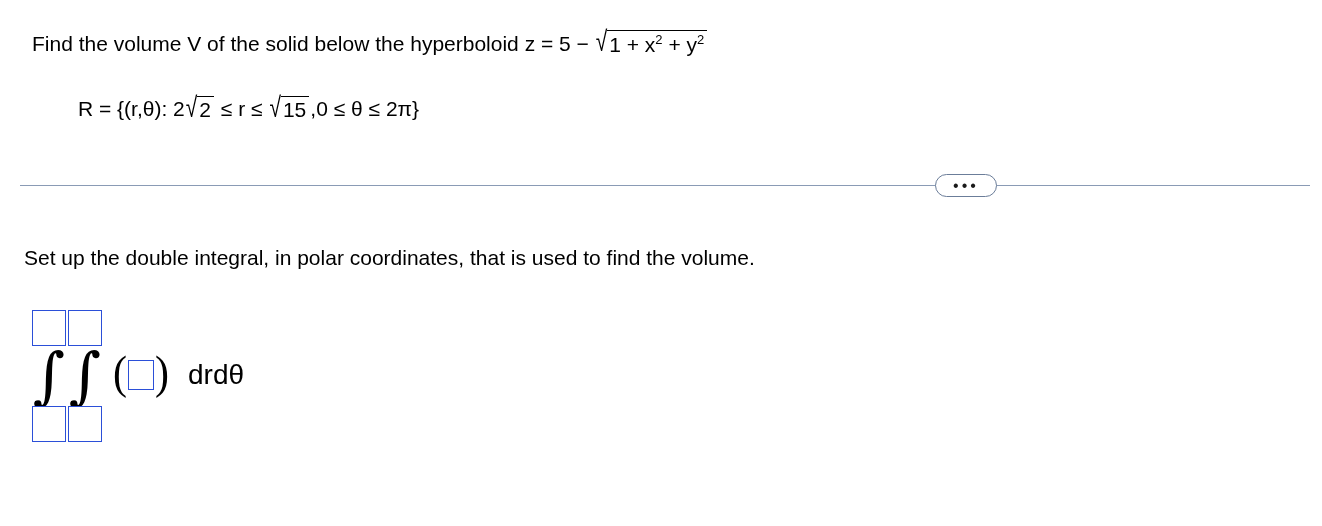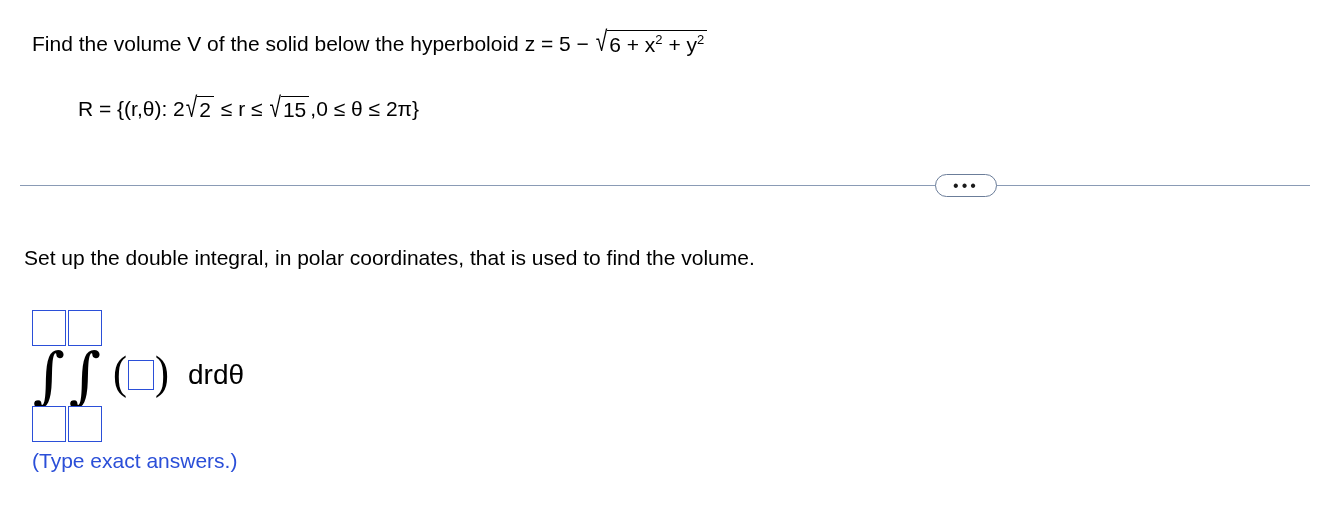--- a/index.html
+++ b/index.html
@@ -181,21 +181,21 @@
 </style>
 </head>
 <body>
 
 <div class="page">
 
   <div class="problem-line">
     <span class="txt">Find the volume V of the solid below the hyperboloid z = 5 − </span>
     <span class="radical">
       <span class="sign">√</span>
-      <span class="radicand"><span>6 + x</span><sup class="exp">2</sup><span> + y</span><sup class="exp">2</sup></span>
+      <span class="radicand"><span>1 + x</span><sup class="exp">2</sup><span> + y</span><sup class="exp">2</sup></span>
     </span>
   </div>
 
   <div class="region-line">
     <span class="txt">R = {(r,θ): 2</span>
     <span class="radical">
       <span class="sign">√</span>
       <span class="radicand">2</span>
     </span>
     <span class="txt"> ≤ r ≤ </span>
@@ -229,15 +229,14 @@
       <div class="inner-expr">
         <span class="paren">(</span>
         <span class="box small"></span>
         <span class="paren">)</span>
         <span class="drdtheta">drdθ</span>
       </div>
 
     </div>
   </div>
 
-  <div class="note">(Type exact answers.)</div>
 
 </div>
 
 </body></html>

